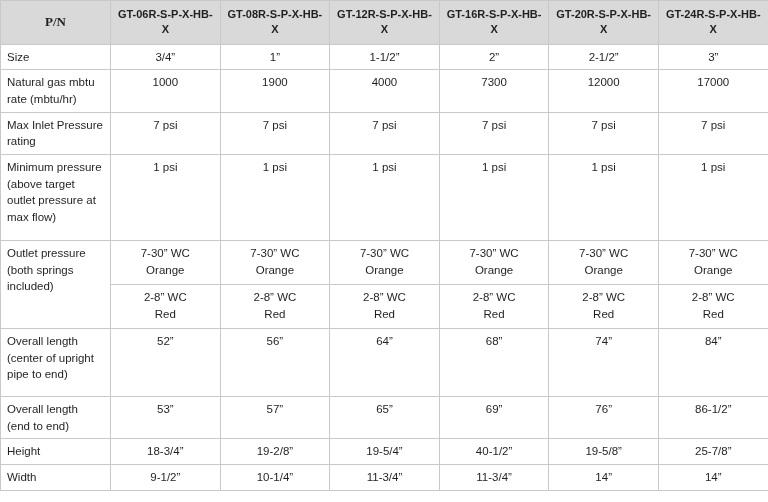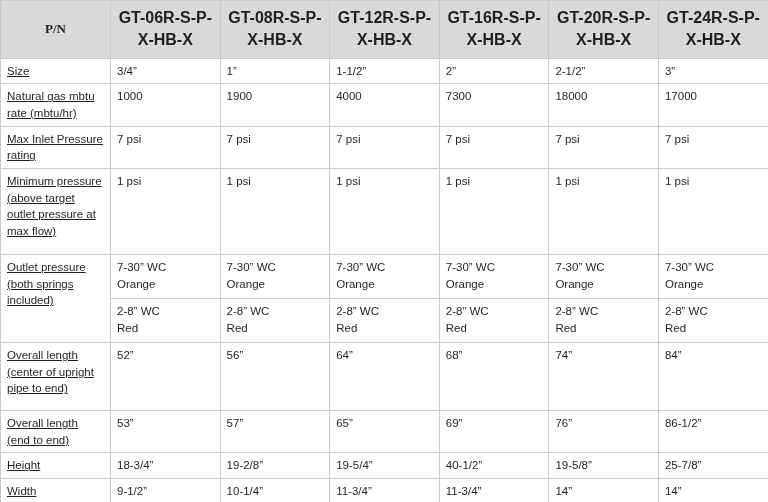--- a/index.html
+++ b/index.html
@@ -23,38 +23,37 @@
     border: 1px solid #c9c9c9;
     font-size: 11.5px;
     font-weight: normal;
     padding: 4px 6px;
     vertical-align: top;
     line-height: 1.45;
   }
   #spec-table thead th {
     background: #d9d9d9;
     font-weight: bold;
-    font-size: 16px;
+    font-size: 11px;
     text-align: center;
     vertical-align: middle;
     padding: 6px 4px;
     line-height: 1.4;
     border-color: #c9c9c9;
   }
   #spec-table thead th.head-pn {
     font-size: 13px;
     font-family: Liberation Serif, serif;
   }
   .row-label {
     text-align: left;
     padding-left: 6px;
-    text-decoration: underline;
   }
   .val {
-    text-align: left;
+    text-align: center;
   }
   col.c-label { width: 110px; }
   col.c-data { width: 109.6px; }
   .nowrapline { white-space: pre-line; }
 </style>
 </head>
 <body>
 
 <table id="spec-table">
   <colgroup>
@@ -88,21 +87,21 @@
       <td class="val">2-1/2”</td>
       <td class="val">3”</td>
     </tr>
 
     <tr style="height:40px">
       <td class="row-label">Natural gas mbtu rate (mbtu/hr)</td>
       <td class="val">1000</td>
       <td class="val">1900</td>
       <td class="val">4000</td>
       <td class="val">7300</td>
-      <td class="val">18000</td>
+      <td class="val">12000</td>
       <td class="val">17000</td>
     </tr>
 
     <tr style="height:38px">
       <td class="row-label">Max Inlet Pressure rating</td>
       <td class="val">7 psi</td>
       <td class="val">7 psi</td>
       <td class="val">7 psi</td>
       <td class="val">7 psi</td>
       <td class="val">7 psi</td>

